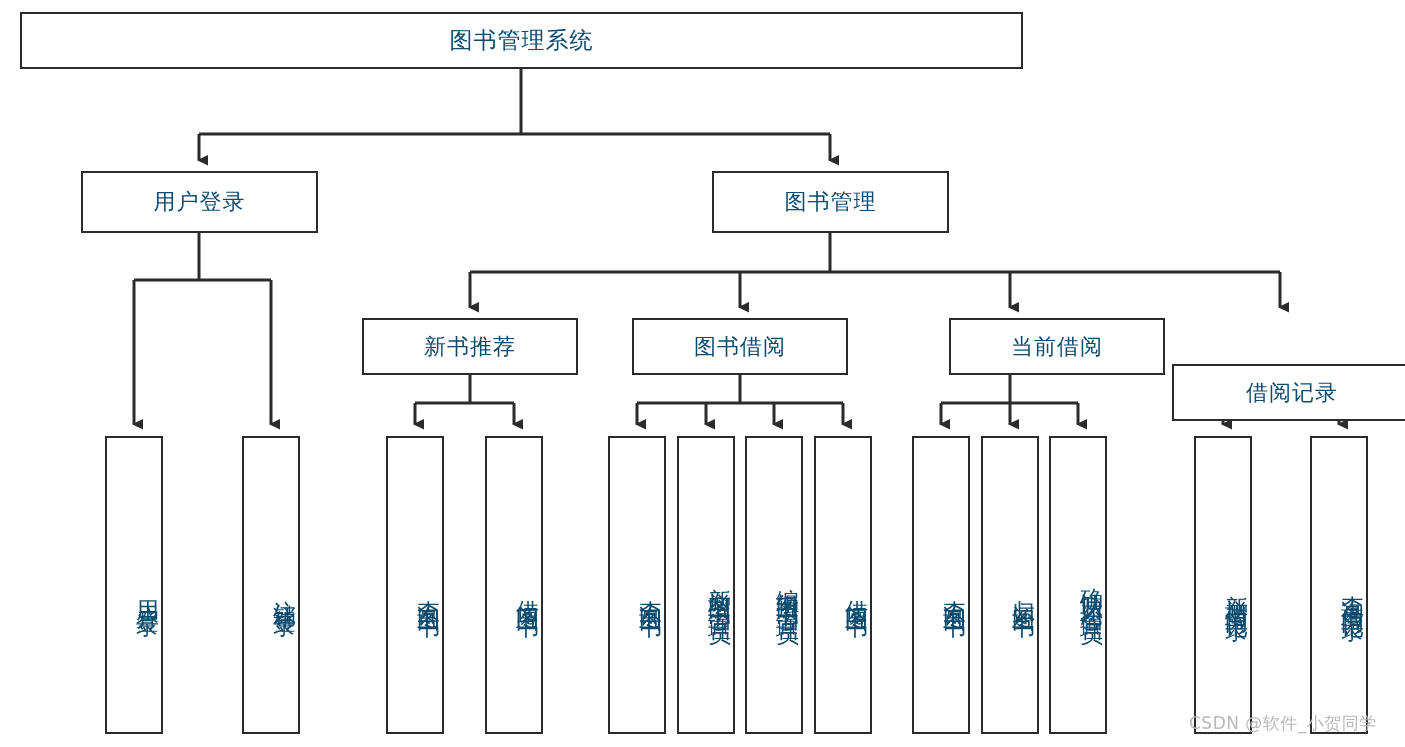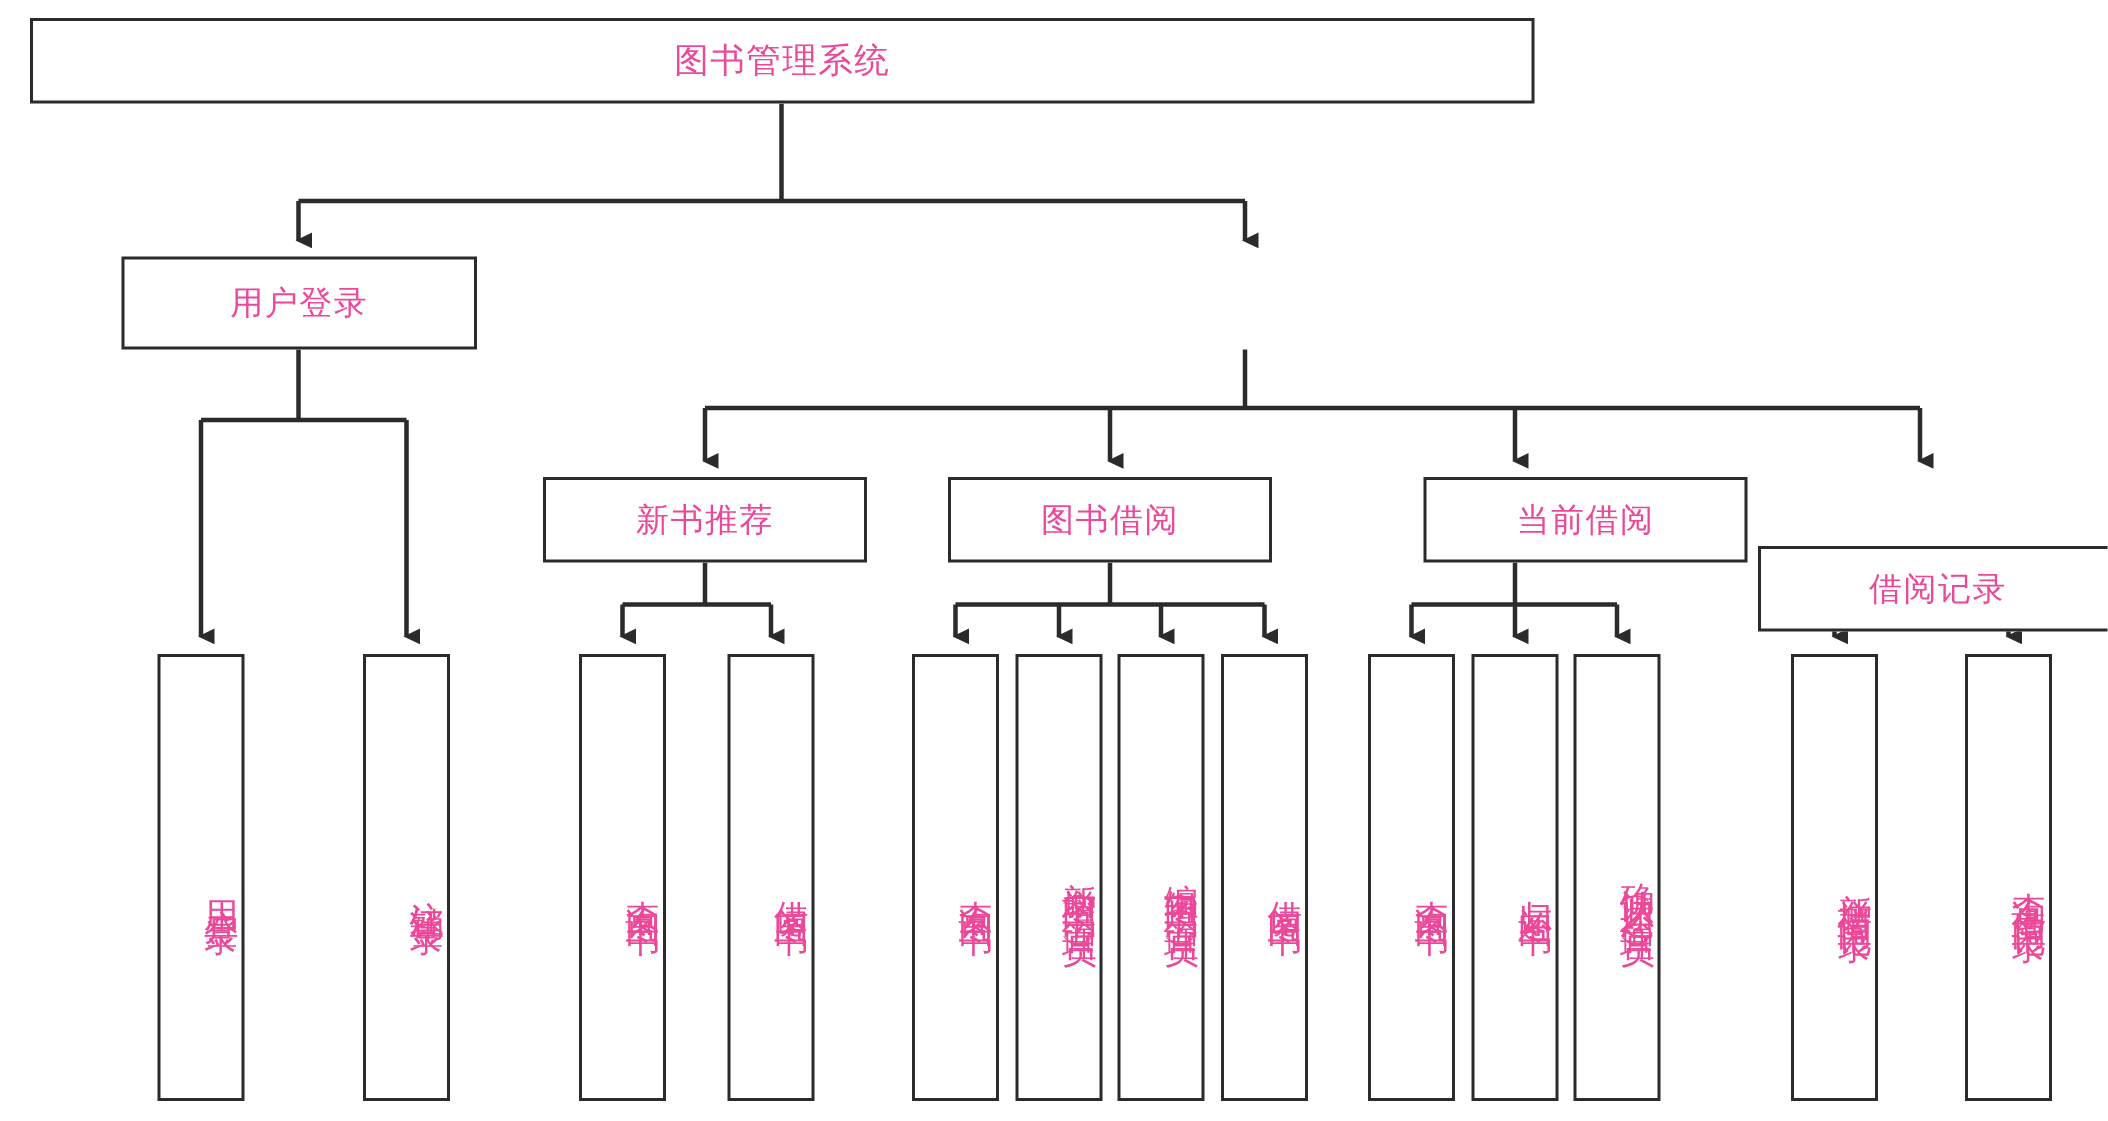--- a/index.html
+++ b/index.html
@@ -14,21 +14,21 @@
 
   
   #wires{position:absolute;left:0;top:0;width:1405px;height:747px;}
 
   
   .node{
     position:absolute;
     box-sizing:border-box;
     background:#ffffff;
     border:2px solid #2b2b2b;
-    color:#ec4899;
+    color:#0c4a6e;
     display:flex;
     align-items:center;
     justify-content:center;
     text-align:right;
     line-height:1.18;
   }
   
   .node.h{ font-size:22px; letter-spacing:1px; }
   .node.root{ font-size:23px; }
 
@@ -107,20 +107,21 @@
       <path d="M1223,403 L1339,403"></path>
       <path d="M1223,403 L1223,424" marker-end="url(#arw)"></path>
       <path d="M1339,403 L1339,424" marker-end="url(#arw)"></path>
     </g>
   </svg>
 
   <div class="node h root" style="left:20px;top:12px;width:1003px;height:57px;">图书管理系统</div>
 
   <div class="node h" style="left:81px;top:171px;width:237px;height:62px;">用户登录</div>
 
+  <div class="node h" style="left:712px;top:171px;width:237px;height:62px;">图书管理</div>
 
   <div class="node h" style="left:632px;top:318px;width:216px;height:57px;">图书借阅</div>
 
   <div class="node h" style="left:362px;top:318px;width:216px;height:57px;">新书推荐</div>
 
   <div class="node h" style="left:902px;top:318px;width:216px;height:57px;margin-left:47px;">当前借阅</div>
 
   <div class="node h" style="left:1172px;top:318px;width:240px;height:57px;margin-top:46px;">借阅记录</div>
 
   <div class="node v" style="left:105px;top:436px;width:58px;height:298px;">用户登录</div>
@@ -142,14 +143,15 @@
   <div class="node v" style="left:912px;top:436px;width:58px;height:298px;">查询图书</div>
 
   <div class="node v" style="left:981px;top:436px;width:58px;height:298px;">归还图书</div>
 
   <div class="node v" style="left:1049px;top:436px;width:58px;height:298px;">确认归还（管理员）</div>
 
   <div class="node v" style="left:1194px;top:436px;width:58px;height:298px;">新增借阅记录</div>
 
   <div class="node v" style="left:1310px;top:436px;width:58px;height:298px;">查询借阅记录</div>
 
+  <div id="watermark">CSDN @软件_小贺同学</div>
 
 </div>
 
 </body></html>

